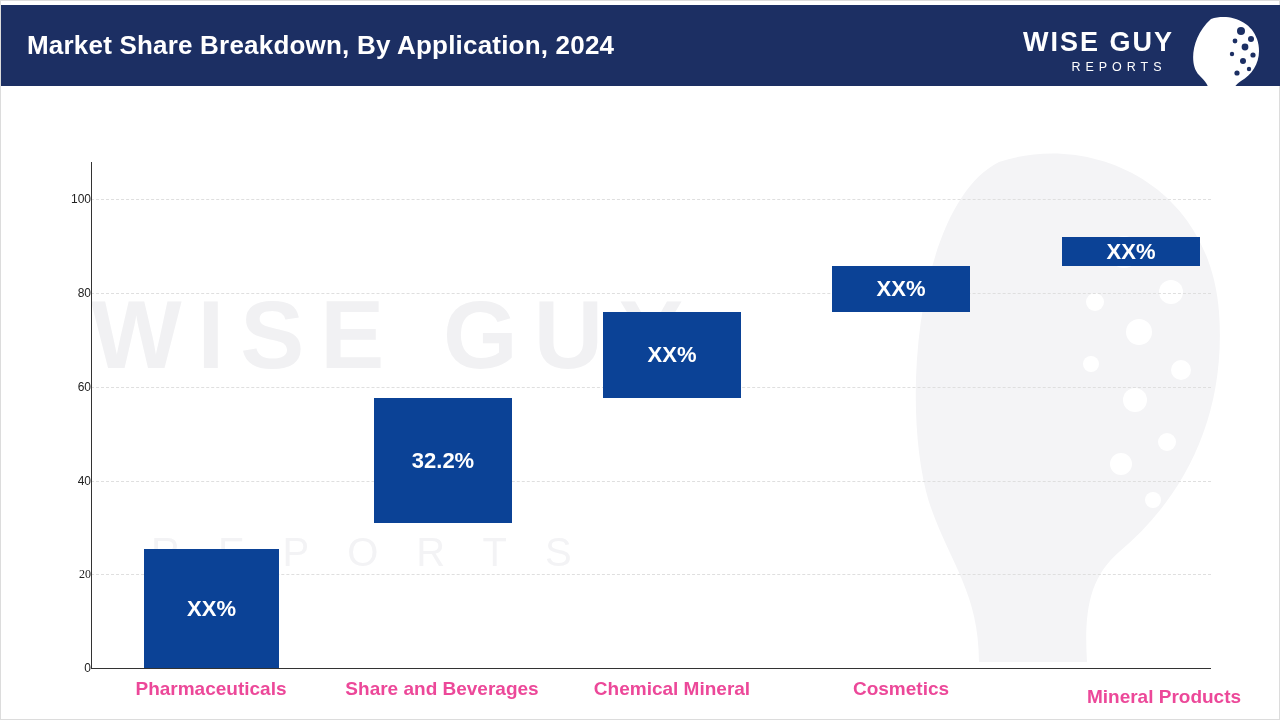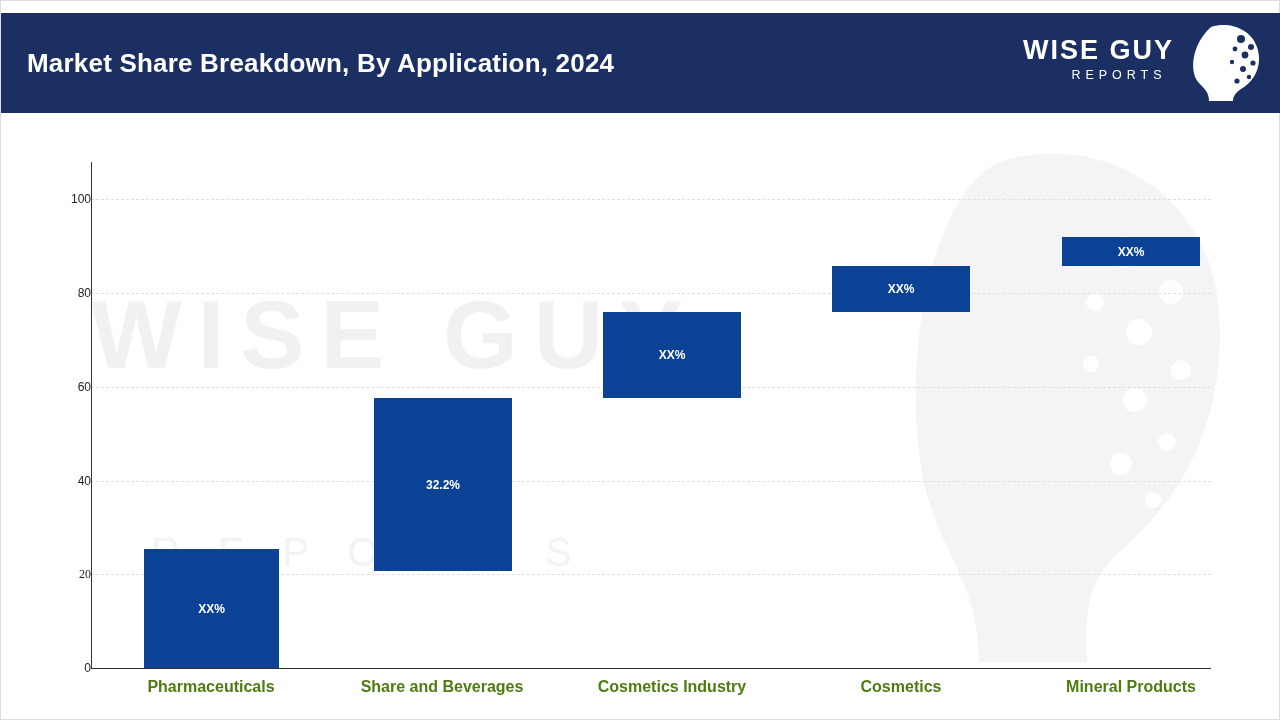--- a/index.html
+++ b/index.html
@@ -18,23 +18,23 @@
     width: 1280px;
     height: 720px;
     box-sizing: border-box;
     border: 1px solid #dcdcdc;
     background: #ffffff;
   }
 
   
   .header {
     position: absolute;
-    left: 0; top: 12px;
+    left: 0; top: 4px;
     width: 1280px;
-    height: 100px;
+    height: 81px;
     background: #1c2f63;
     display: flex;
     align-items: center;
   }
   .header-title {
     color: #ffffff;
     font-size: 26px;
     font-weight: bold;
     margin-left: 26px;
     letter-spacing: 0.2px;
@@ -155,36 +155,36 @@
     text-align: right;
     font-size: 12px;
     color: #222222;
     transform: translateY(-50%);
     padding-right: 10px;
   }
   .xtick-label {
     position: absolute;
     top: 516px;
     text-align: center;
-    font-size: 16px;
-    font-weight: bold;
-    color: #4d7c0f;
+    font-size: 19px;
+    font-weight: bold;
+    color: #ec4899;
     transform: translateX(-50%);
     white-space: nowrap;
   }
   .bar {
     position: absolute;
     background: #0b4296;
     display: flex;
     align-items: center;
     justify-content: center;
   }
   .bar-label {
     color: #ffffff;
-    font-size: 12px;
+    font-size: 22px;
     font-weight: bold;
     white-space: nowrap;
   }
 </style>
 </head>
 <body>
 
 <div class="page">
 
   <div class="header">
@@ -233,21 +233,21 @@
       <div class="gridline" style="top:412.3px;"></div>
       <div class="gridline" style="top:318.5px;"></div>
       <div class="gridline" style="top:224.8px;"></div>
       <div class="gridline" style="top:131.1px;"></div>
       <div class="gridline" style="top:37.3px;"></div>
 
       <div class="bar" style="left:53px; width:135px; top:387.0px; height:119.0px;">
         <span class="bar-label">XX%</span>
       </div>
 
-      <div class="bar" style="left:283px; width:138px; top:236.1px; height:173px;">
+      <div class="bar" style="left:283px; width:138px; top:236.1px; height:125px;">
         <span class="bar-label">32.2%</span>
       </div>
 
       <div class="bar" style="left:512px; width:138px; top:149.9px; height:86.2px;">
         <span class="bar-label">XX%</span>
       </div>
 
       <div class="bar" style="left:741px; width:138px; top:104.4px; height:45.5px;">
         <span class="bar-label">XX%</span>
       </div>
@@ -261,19 +261,19 @@
 
       <div class="ytick-label" style="top:506px;">0</div>
       <div class="ytick-label" style="top:412.3px;font-family:Liberation Serif, serif;">20</div>
       <div class="ytick-label" style="top:318.5px;">40</div>
       <div class="ytick-label" style="top:224.8px;">60</div>
       <div class="ytick-label" style="top:131.1px;">80</div>
       <div class="ytick-label" style="top:37.3px;">100</div>
 
       <div class="xtick-label" style="left:120px;">Pharmaceuticals</div>
       <div class="xtick-label" style="left:351px;">Share and Beverages</div>
-      <div class="xtick-label" style="left:581px;">Cosmetics Industry</div>
+      <div class="xtick-label" style="left:581px;">Chemical Mineral</div>
       <div class="xtick-label" style="left:810px;">Cosmetics</div>
-      <div class="xtick-label" style="left:1040px;">Mineral Products</div>
+      <div class="xtick-label" style="left:1073px;margin-top:8px;">Mineral Products</div>
 
     </div>
   </div>
 </div>
 
 </body></html>

